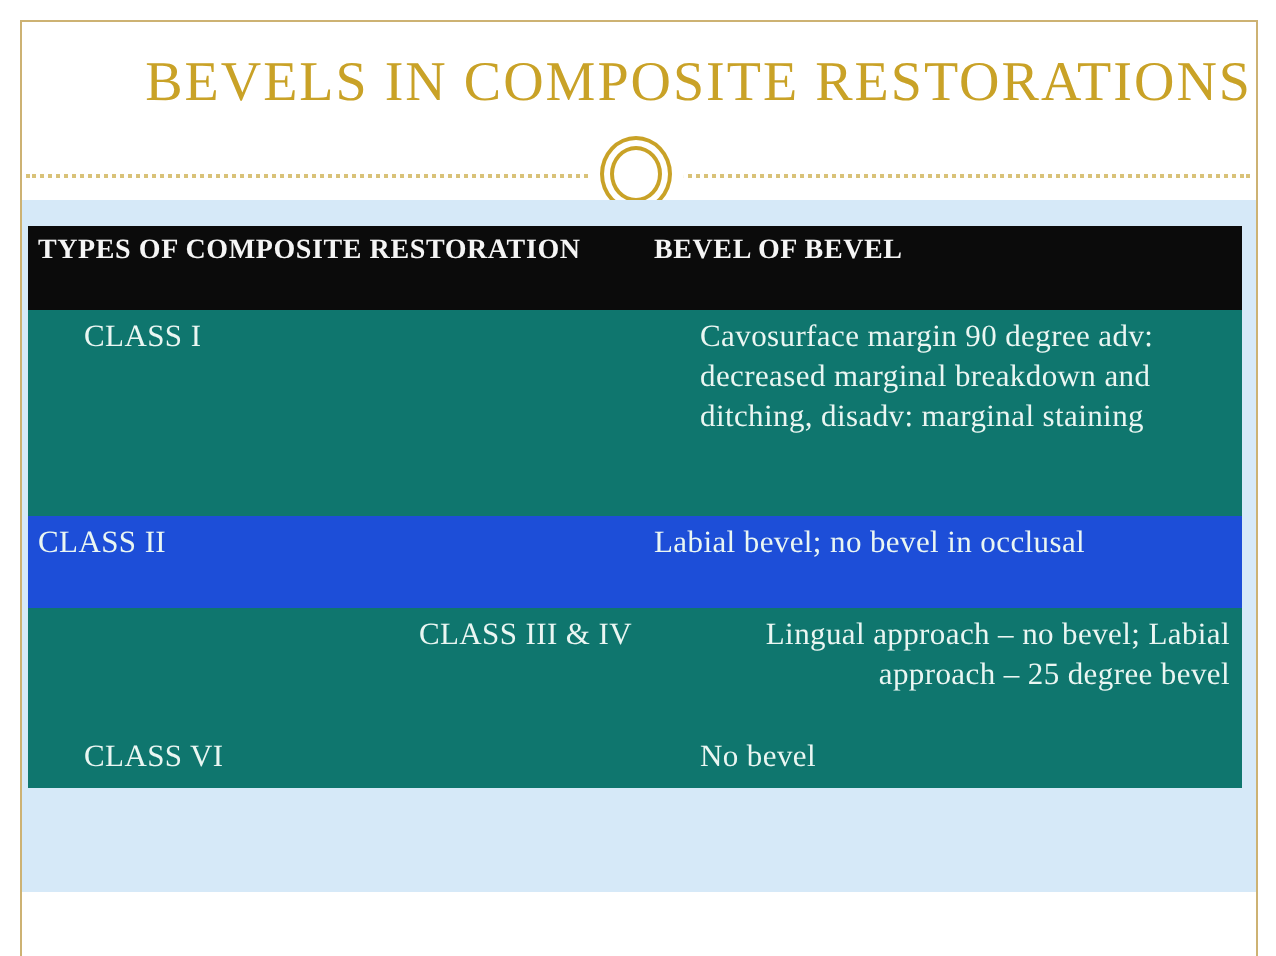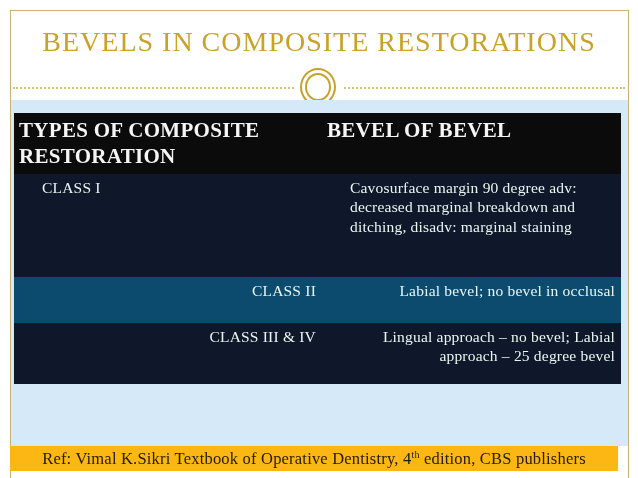--- a/index.html
+++ b/index.html
@@ -6,21 +6,21 @@
   .slide{
     position:relative;width:638px;height:478px;background:#ffffff;
     overflow:hidden;font-family:"Liberation Serif","DejaVu Serif",serif;
   }
   .frame{
     position:absolute;left:10px;top:10px;right:9px;bottom:-4px;
     border:1px solid #CDB273;pointer-events:none;
   }
   .title{
     position:absolute;left:12px;right:12px;top:26px;
-    text-align:center;color:#C9A227;font-size:28px;font-weight:400;
+    text-align:right;color:#C9A227;font-size:28px;font-weight:400;
     letter-spacing:1px;white-space:nowrap;
   }
   .divider{
     position:absolute;left:13px;right:13px;top:87px;height:0;
     border-top:2px dotted #D9C278;
   }
   .ornament{
     position:absolute;left:300px;top:68px;width:36px;height:38px;
     background:#ffffff;border-radius:50%;box-shadow:0 0 0 6px #ffffff;
     box-sizing:border-box;border:2px solid #C9A227;
@@ -33,30 +33,30 @@
     position:absolute;left:11px;top:100px;width:617px;height:346px;
     background:#D6E9F8;
   }
   table.bevels{
     position:absolute;left:14px;top:113px;width:607px;
     border-collapse:collapse;table-layout:fixed;
   }
   table.bevels col.c1{width:308px;}
   table.bevels col.c2{width:299px;}
   table.bevels th{
-    background:#0B0B0B;color:#F5F5F5;font-size:21px;font-weight:bold;
+    background:#0B0B0B;color:#F5F5F5;font-size:14px;font-weight:bold;
     text-align:left;vertical-align:top;padding:4px 6px 4px 5px;
     letter-spacing:0.3px;line-height:1.25;height:34px;
   }
   table.bevels td{
     color:#EAF6F2;font-size:15.5px;text-align:left;vertical-align:top;
     padding:4px 6px 4px 5px;line-height:1.28;letter-spacing:0.2px;
   }
-  tr.dark td{background:#0f172a;padding-left:28px;}
-  tr.light td{background:#0c4a6e;text-align:right;}
+  tr.dark td{background:#0f766e;padding-left:28px;}
+  tr.light td{background:#1d4ed8;}
   tr.r1 td{height:95px;}
   tr.r2 td{height:38px;}
   tr.r3 td{height:53px;text-align:right;}
   tr.r4 td{height:39px;}
   tr.r5 td{height:21px;}
   .banner{
     position:absolute;left:10px;top:446px;width:608px;height:25px;
     background:#FDB714;color:#241A00;font-size:16.5px;
     display:flex;align-items:center;justify-content:center;
     letter-spacing:0.2px;
@@ -91,19 +91,20 @@
       <td>Cavosurface margin 90 degree adv: decreased marginal breakdown and ditching, disadv: marginal staining</td>
     </tr>
     <tr class="light r2">
       <td>CLASS II</td>
       <td>Labial bevel; no bevel in occlusal</td>
     </tr>
     <tr class="dark r3">
       <td>CLASS III &amp; IV</td>
       <td>Lingual approach – no bevel; Labial approach – 25 degree bevel</td>
     </tr>
+    <tr class="dark r5">
+      <td>CLASS VI</td>
+      <td>No bevel</td>
+    </tr>
   </tbody>
     </table>
 
-  <div class="banner">
-    <span><span>Ref: Vimal K.Sikri Textbook of Operative Dentistry, 4</span><sup>th</sup><span> edition, CBS publishers</span></span>
-  </div>
 </div>
 
 </body></html>

